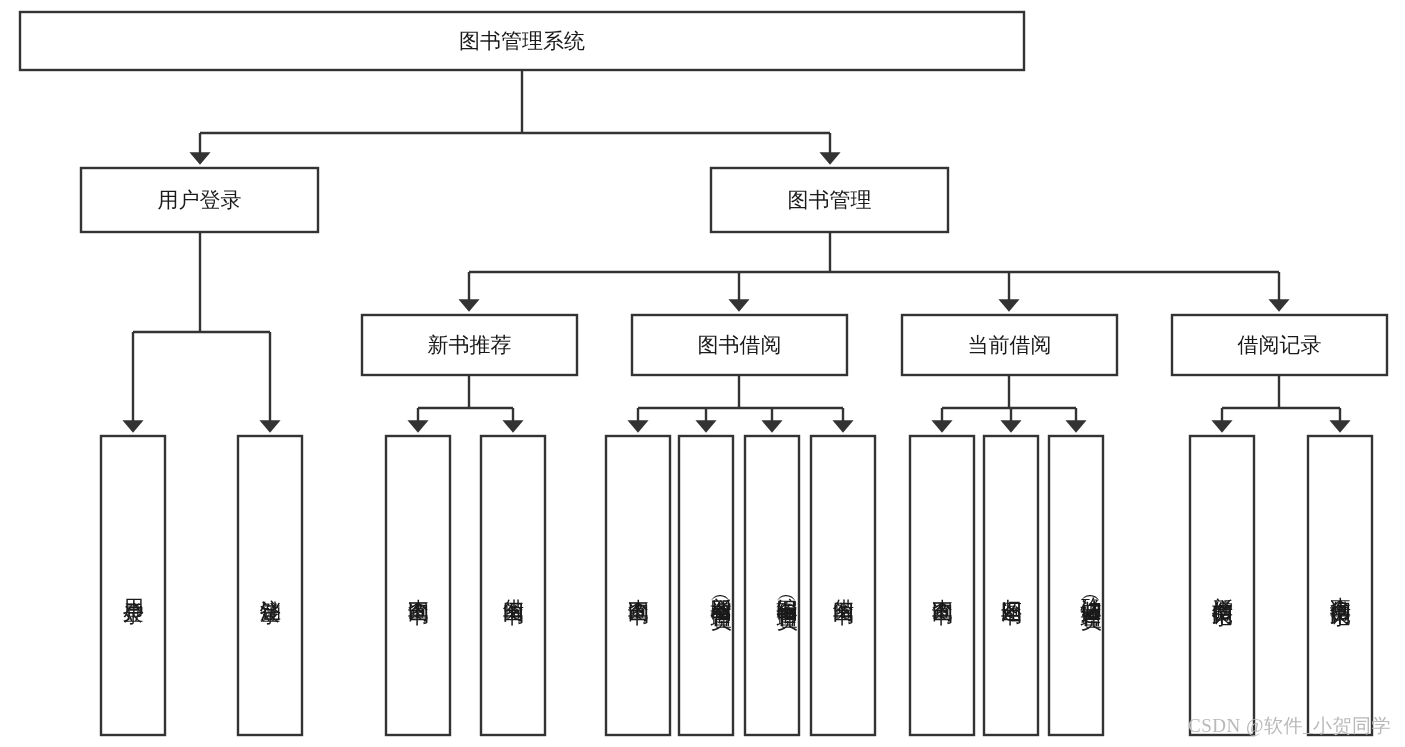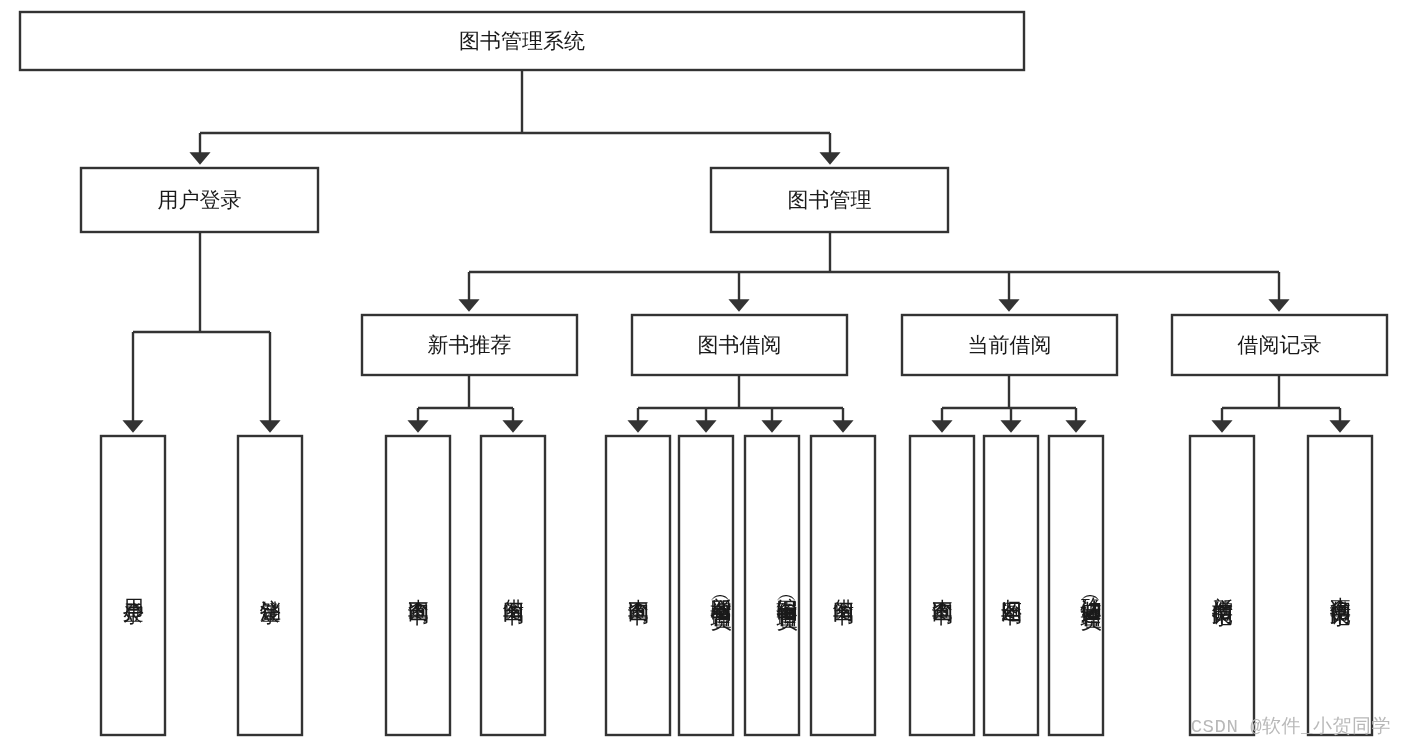--- a/index.html
+++ b/index.html
@@ -59,21 +59,21 @@
     display: flex;
     align-items: center;
     justify-content: center;
     white-space: nowrap;
     pointer-events: none;
   }
   .watermark {
     position: absolute;
     right: 14px;
     bottom: 8px;
-    font-family: Liberation Mono, monospace;
+    font-family: Liberation Serif, serif;
     font-size: 19px;
     color: #b9b9b9;
     white-space: nowrap;
     letter-spacing: 0.5px;
   }
 </style>
 </head>
 <body>
 
 <div id="diagram-root">

